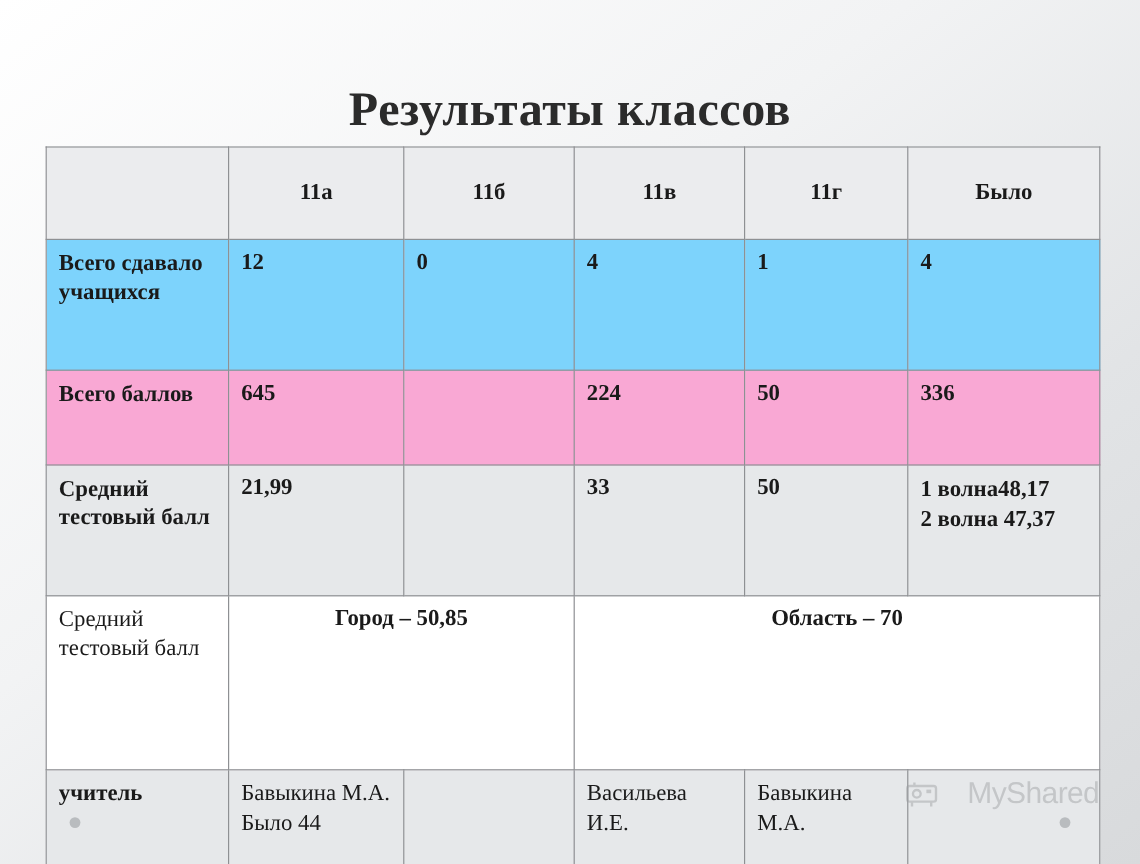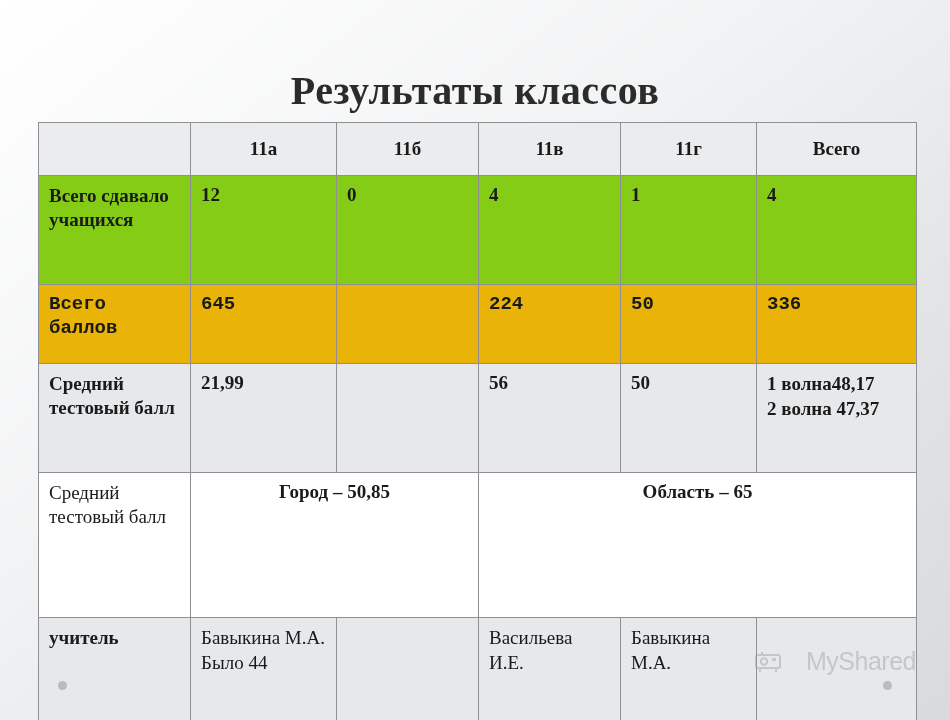--- a/index.html
+++ b/index.html
@@ -60,27 +60,27 @@
   col.c3 { width: 142px; }
   col.c4 { width: 136px; }
   col.c5 { width: 160px; }
 
   tr.header-row td {
     background: #ebecee;
     text-align: center;
     font-weight: bold;
     height: 40px;
     vertical-align: middle;
-    padding: 6px 8px;
+    padding: 18px 8px;
   }
   tr.header-row td.corner {
     background: #ebecee;
   }
-  tr.r-students td { background: #84cc16; }
-  tr.r-points td { background: #eab308; font-family: Liberation Mono, monospace; }
+  tr.r-students td { background: #7dd3fc; }
+  tr.r-points td { background: #f9a8d4; }
   tr.r-avg td { background: #e6e8ea; }
   tr.r-city td { background: #ffffff; }
   tr.r-teacher td { background: #e6e8ea; }
 
   td.rowhead {
     font-weight: bold;
     text-align: left;
     line-height: 1.25;
   }
   td.rowhead.plain {
@@ -172,21 +172,21 @@
           <col class="c4">
           <col class="c5">
       </colgroup>
       <tbody>
         <tr class="header-row">
           <td class="corner"></td>
           <td>11а</td>
           <td>11б</td>
           <td>11в</td>
           <td>11г</td>
-          <td>Всего</td>
+          <td>Было</td>
         </tr>
 
         <tr class="r-students">
           <td class="rowhead">Всего сдавало учащихся</td>
           <td class="num">12</td>
           <td class="num">0</td>
           <td class="num">4</td>
           <td class="num">1</td>
           <td class="num">4</td>
         </tr>
@@ -197,30 +197,30 @@
           <td class="num"></td>
           <td class="num">224</td>
           <td class="num">50</td>
           <td class="num">336</td>
         </tr>
 
         <tr class="r-avg">
           <td class="rowhead">Средний тестовый балл</td>
           <td class="num">21,99</td>
           <td class="num"></td>
-          <td class="num">56</td>
+          <td class="num">33</td>
           <td class="num">50</td>
           <td class="total-multiline">1 волна48,17
 2 волна 47,37</td>
         </tr>
 
         <tr class="r-city">
           <td class="rowhead plain">Средний тестовый балл</td>
           <td class="merged-center" colspan="2">Город – 50,85</td>
-          <td class="merged-center" colspan="3">Область – 65</td>
+          <td class="merged-center" colspan="3">Область – 70</td>
         </tr>
 
         <tr class="r-teacher">
           <td class="rowhead">учитель</td>
           <td class="teacher">Бавыкина М.А.
 Было 44</td>
           <td class="teacher"></td>
           <td class="teacher">Васильева И.Е.</td>
           <td class="teacher">Бавыкина М.А.</td>
           <td class="teacher"></td>

